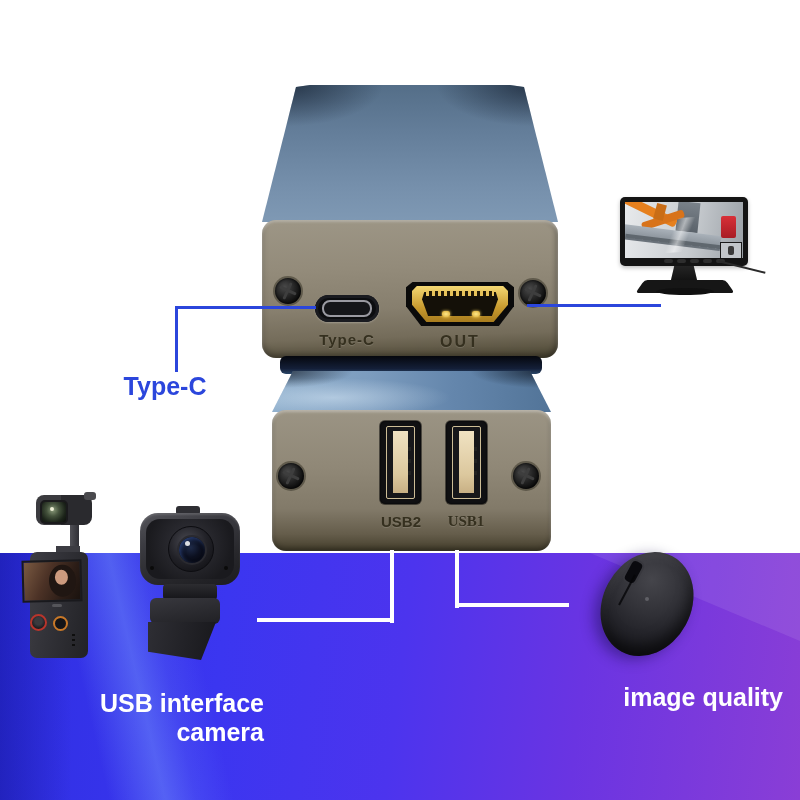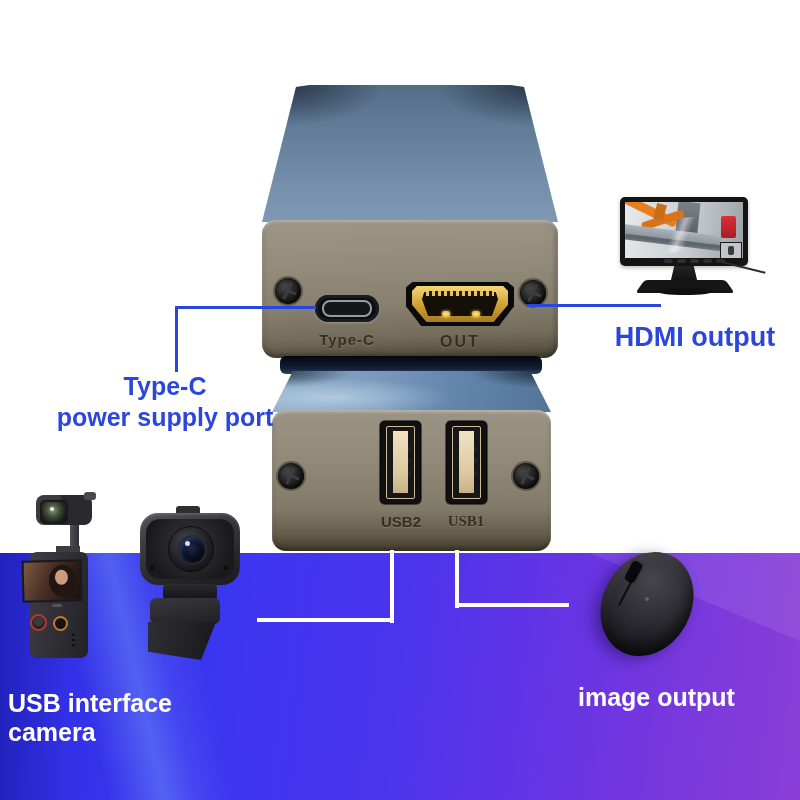--- a/index.html
+++ b/index.html
@@ -80,21 +80,21 @@
   .usb-tongue::after{content:"";position:absolute;right:-3px;top:8px;width:3px;height:40px;
     background:repeating-linear-gradient(180deg,rgba(0,0,0,0) 0 8px,#222 8px 12px);}
 
   
   .blue-line{position:absolute;background:#2b46dc;}
   .white-line{position:absolute;background:#ffffff;}
 
   .callout-blue{position:absolute;color:#2b46dc;font-weight:bold;text-align:center;}
   .co-typec{left:40px;top:371px;width:250px;font-size:25px;line-height:31px;}
   .co-hdmi{left:605px;top:322px;width:180px;font-size:27px;}
-  .caption{position:absolute;color:#fff;font-weight:bold;text-align:left;font-size:25px;}
+  .caption{position:absolute;color:#fff;font-weight:bold;text-align:right;font-size:25px;}
   .cap-left{left:8px;top:689px;width:256px;}
   .cap-center{left:328px;top:691px;width:212px;}
   .cap-right{left:578px;top:681px;width:205px;line-height:33px;}
 
   
   .monitor{position:absolute;left:618px;top:196px;width:150px;height:102px;}
   .mon-bezel{position:absolute;left:2px;top:1px;width:128px;height:69px;background:#141414;border-radius:5px;
     box-shadow:0 2px 4px rgba(0,0,0,.25);}
   .mon-screen{position:absolute;left:7px;top:6px;width:118px;height:56px;overflow:hidden;
     background:linear-gradient(100deg,#e8eaec 0%,#c8ccd0 55%,#9aa0a6 100%);}
@@ -214,23 +214,21 @@
   </div>
   <div class="engraved lbl-usb2">USB2</div>
   <div class="engraved lbl-usb1">USB1</div>
 
   <div class="blue-line" style="left:175px;top:306px;width:141px;height:3px;"></div>
   <div class="blue-line" style="left:175px;top:306px;width:3px;height:66px;"></div>
   <div class="blue-line" style="left:527px;top:304px;width:134px;height:3px;"></div>
 
   <div class="callout-blue co-typec">
     <div>Type-C</div>
-    <div>power supply port</div>
-  </div>
-  <div class="callout-blue co-hdmi">HDMI output</div>
+  </div>
 
   <div class="monitor">
     <div class="mon-bezel"></div>
     <div class="mon-screen">
       <div class="pillar"></div>
       <div class="rb1"></div>
       <div class="rb2"></div>
       <div class="rb3"></div>
       <div class="bed"></div>
       <div class="bed2"></div>
@@ -288,16 +286,16 @@
 
   <div class="mouse">
     <div class="m-body"></div>
     <div class="m-wheel"></div>
     <div class="m-seam"></div>
     <div class="m-dot"></div>
   </div>
 
   <div class="caption cap-left">USB interface camera</div>
   <div class="caption cap-right">
-    <div>image output</div>
+    <div>image quality</div>
   </div>
 
 </div>
 
 </body></html>

